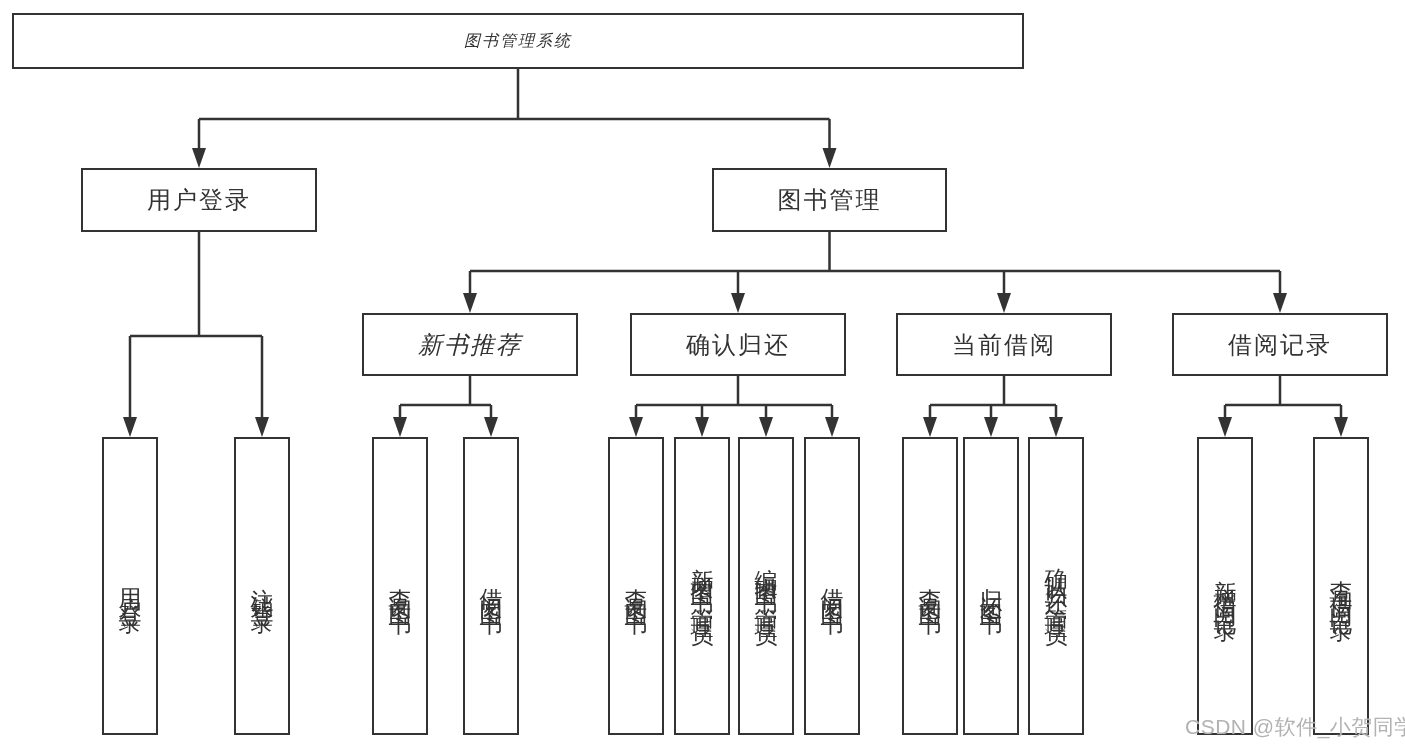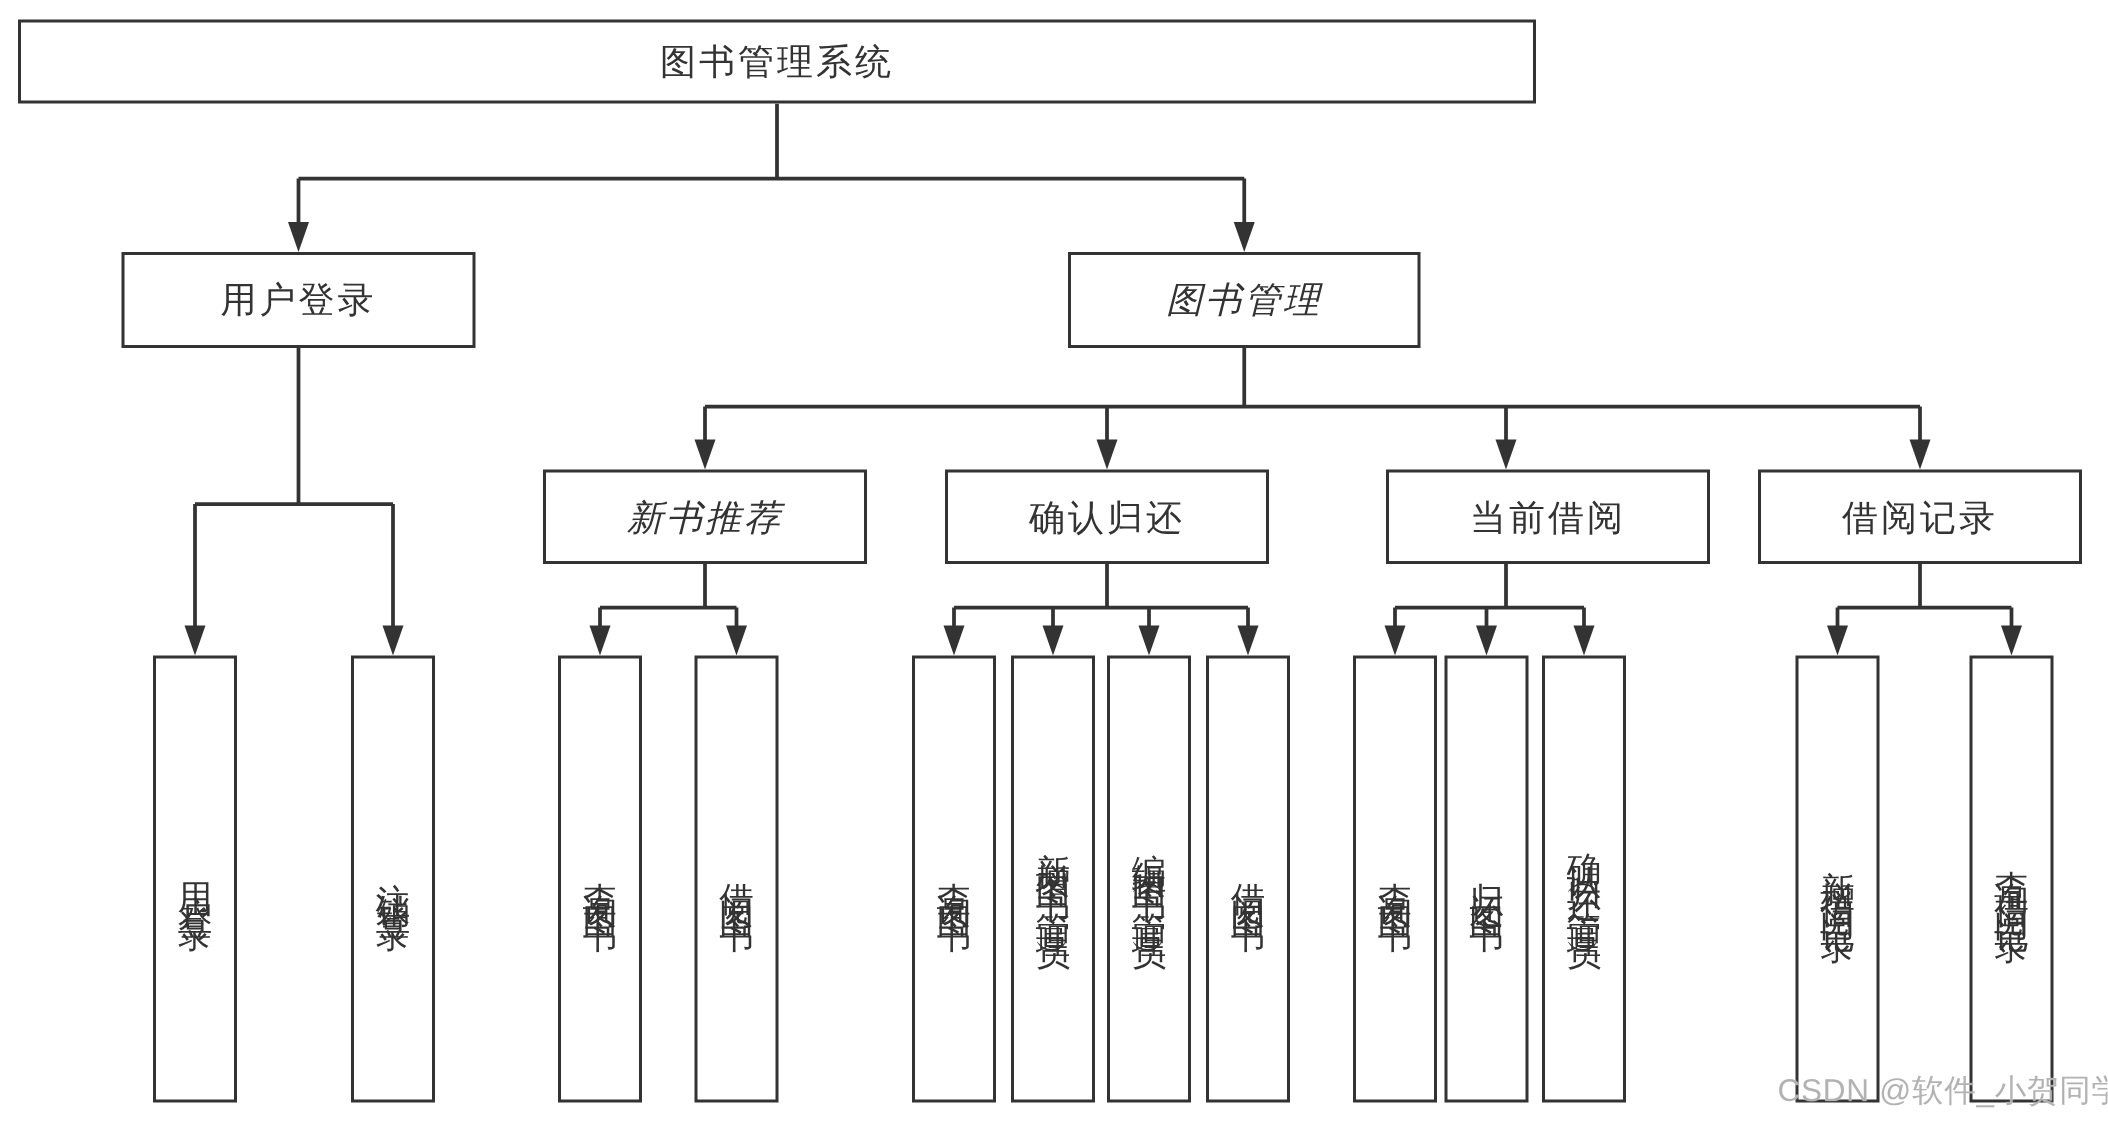--- a/index.html
+++ b/index.html
@@ -19,21 +19,21 @@
   .connectors{position:absolute;left:0;top:0;width:1405px;height:747px;z-index:1;color:var(--line);}
   .connectors path{stroke:currentColor;stroke-width:2.5;fill:none;}
   .connectors polygon{fill:currentColor;stroke:none;}
   .node{
     position:absolute;z-index:2;box-sizing:border-box;
     border:2.5px solid var(--line);background:var(--background);
     display:flex;align-items:center;justify-content:center;
   }
   .hbox{font-size:24px;letter-spacing:2px;}
   .hbox .lbl{white-space:nowrap;}
-  .root-box{font-size:24px;}
+  .root-box{font-size:16px;font-style:italic;}
   .leaf{font-size:23px;}
   .leaf .lbl{
     writing-mode:vertical-rl;
     letter-spacing:8px;
     line-height:1;
     white-space:nowrap;
   }
   .watermark{
     position:absolute;z-index:3;
     font-size:21px;letter-spacing:0.5px;
@@ -90,31 +90,31 @@
     </g>
   </svg>
 
   <div class="node hbox root-box" style="left:12px;top:13px;width:1012px;height:56px;">
     <span class="lbl">图书管理系统</span>
   </div>
 
   <div class="node hbox" style="left:81px;top:168px;width:236px;height:64px;">
     <span class="lbl">用户登录</span>
   </div>
-  <div class="node hbox" style="left:712px;top:168px;width:235px;height:64px;font-style:italic;">
+  <div class="node hbox" style="left:712px;top:168px;width:235px;height:64px;">
     <span class="lbl">图书管理</span>
   </div>
 
   <div class="node hbox" style="left:362px;top:313px;width:216px;height:63px;font-style:italic;">
     <span class="lbl">新书推荐</span>
   </div>
   <div class="node hbox" style="left:630px;top:313px;width:216px;height:63px;">
     <span class="lbl">确认归还</span>
   </div>
-  <div class="node hbox" style="left:896px;top:313px;width:216px;height:63px;margin-left:28px;">
+  <div class="node hbox" style="left:896px;top:313px;width:216px;height:63px;">
     <span class="lbl">当前借阅</span>
   </div>
   <div class="node hbox" style="left:1172px;top:313px;width:216px;height:63px;">
     <span class="lbl">借阅记录</span>
   </div>
 
   <div class="node leaf" style="left:102px;top:437px;width:56px;height:298px;">
     <span class="lbl">用户登录</span>
   </div>
   <div class="node leaf" style="left:234px;top:437px;width:56px;height:298px;">

